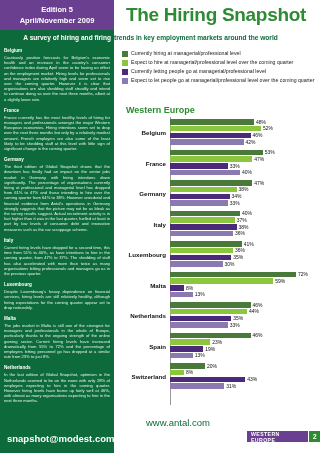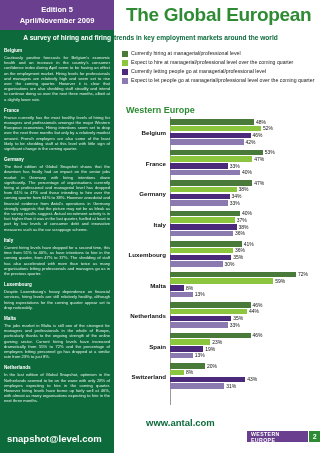--- a/index.html
+++ b/index.html
@@ -88,21 +88,21 @@
   .footer-green{
     position:absolute;left:0;top:423px;width:114px;height:30px;
     background:#0d6b3b;
     display:flex;align-items:center;
     box-sizing:border-box;padding-left:7px;
   }
   .footer-green span{color:#fff;font-weight:bold;font-size:9.5px;}
   .footer-url{
     position:absolute;left:146px;top:407px;height:30px;
     display:flex;align-items:center;
-    color:#0d6b3b;font-weight:bold;font-size:9.5px;
+    color:#0d6b3b;font-weight:normal;font-size:9.5px;
   }
   .badge{
     position:absolute;left:247px;top:431px;height:11px;
     display:flex;align-items:stretch;
   }
   .badge-text{
     background:#6b3f8f;color:#fff;font-weight:bold;font-size:5.2px;
     letter-spacing:0.4px;
     display:flex;align-items:center;padding:0 4px;
   }
@@ -111,21 +111,21 @@
     color:#fff;font-weight:bold;font-size:7px;}
 </style>
 </head>
 <body>
 
 <div class="edition-box">
   <div>Edition 5</div>
   <div>April/November 2009</div>
 </div>
 
-<div class="title">The Global European</div>
+<div class="title">The Hiring Snapshot</div>
 
 <div class="survey-bar">
   <span>A survey of hiring and firing</span>
 </div>
 <div class="survey-tail">trends in key employment markets around the world</div>
 
 <div class="left-col">
   <div>
     <h3>Belgium</h3>
     <p>Cautiously positive forecasts for Belgium's economic health and an increase in the country's consumer confidence index during April seem to be having an effect on the employment market. Hiring levels for professionals and managers are relatively high and seem set to rise over the coming quarter. However it is clear that organisations are also shedding staff steadily and intend to continue doing so over the next three months, albeit at a slightly lower rate.</p>
@@ -365,19 +365,19 @@
           <div class="bar-row">
             <div class="bar" style="width: 54.25px; background: rgb(138, 122, 176);"></div>
             <div class="bar-val" style="left: 56.25px;">31%</div>
           </div>
         </div>
       </div>
     </div>
 </div>
 
 <div class="footer-green">
-  <span>snapshot@level.com</span>
+  <span>snapshot@modest.com</span>
 </div>
 <div class="footer-url">www.antal.com</div>
 <div class="badge">
   <div class="badge-text">WESTERN EUROPE</div>
   <div class="badge-sq">2</div>
 </div>
 
 </body></html>

